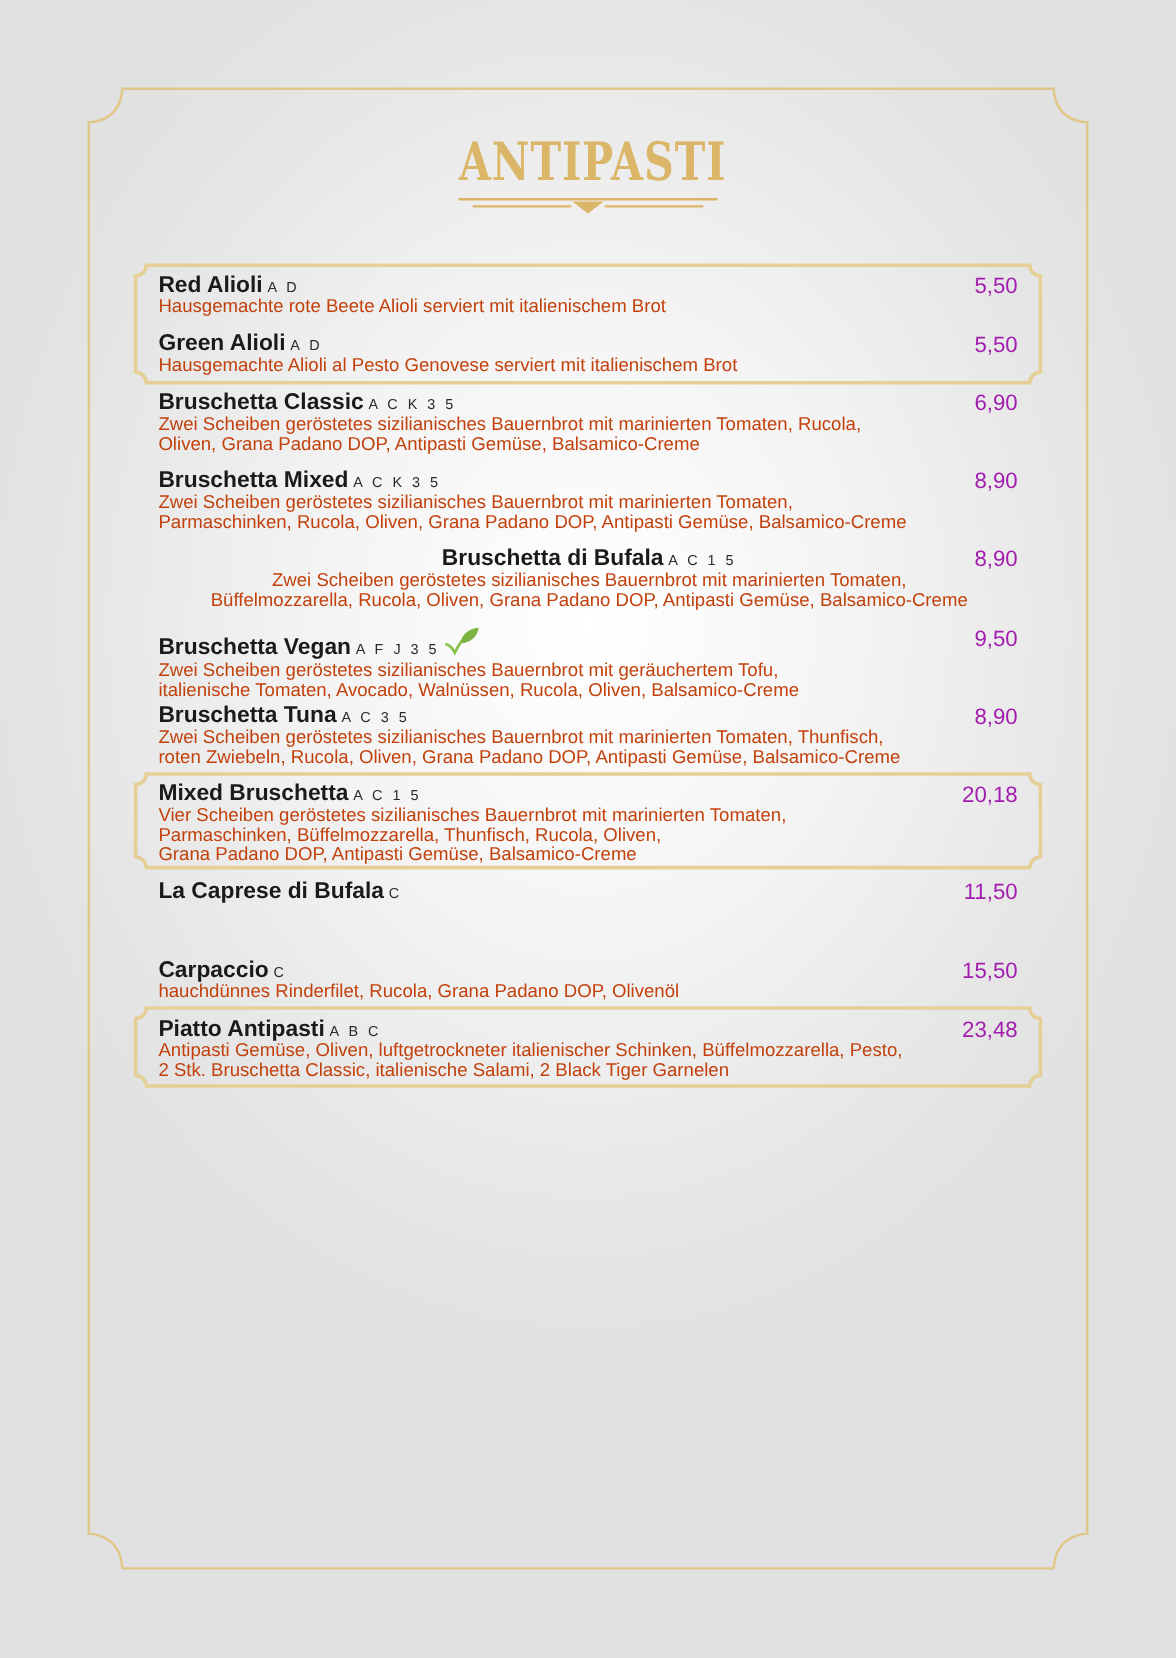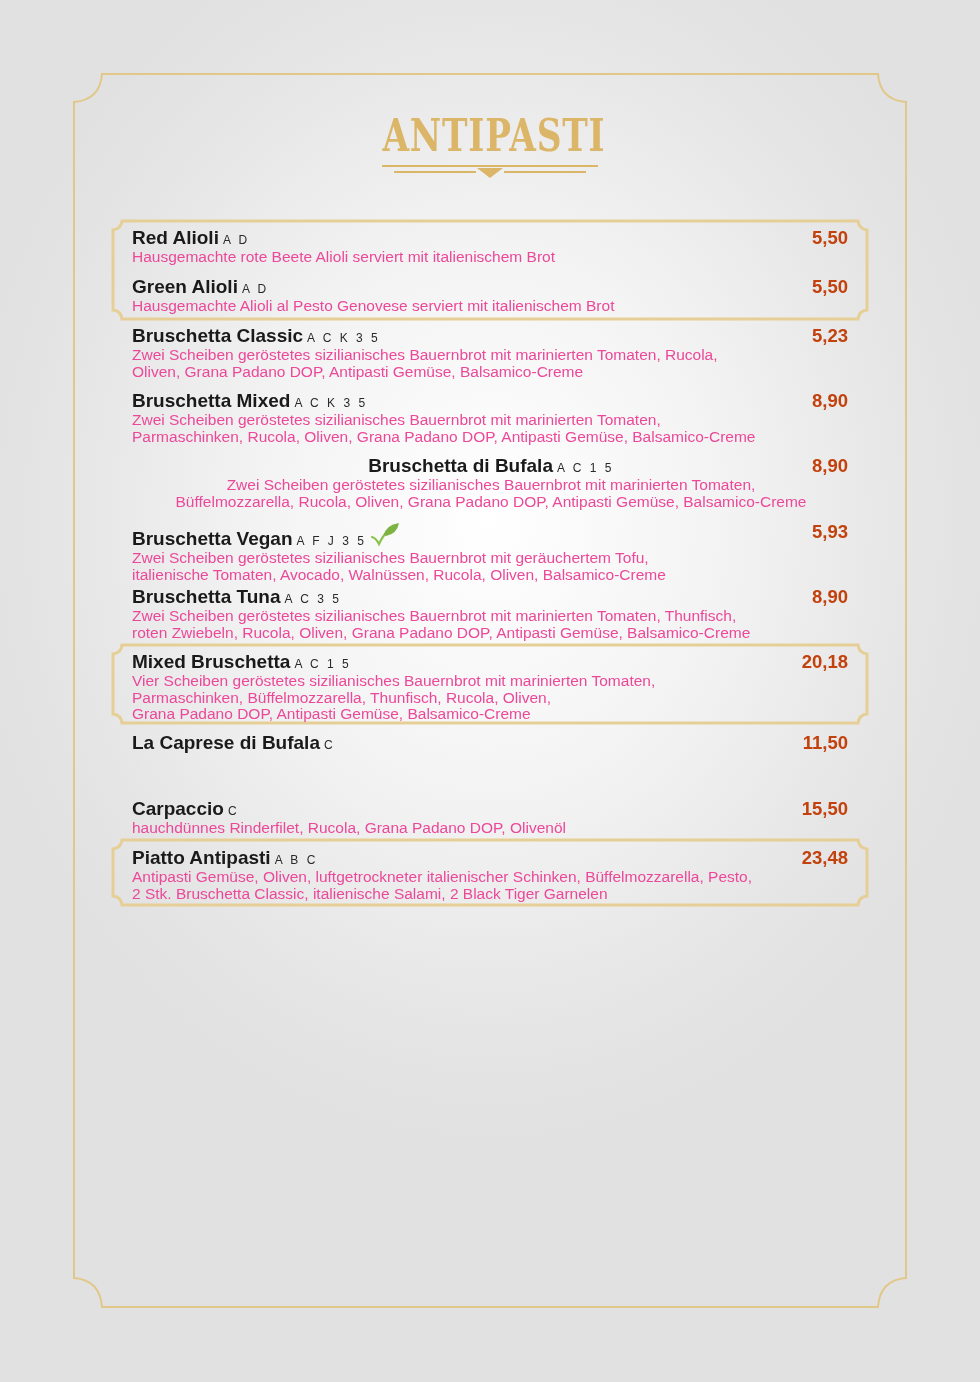--- a/index.html
+++ b/index.html
@@ -63,31 +63,31 @@
     .item .allergens {
       font-size: 12px;
       font-weight: normal;
       letter-spacing: 2.5px;
       margin-left: 4px;
       color: #2a2a2a;
     }
     .item .desc {
       font-size: 15.5px;
       line-height: 16.5px;
-      color: #ec4899;
+      color: #c2410c;
       white-space: pre-line;
     }
     .item .price {
       position: absolute;
       right: 2px;
       top: 0;
       font-size: 18.5px;
-      font-weight: bold;
+      font-weight: normal;
       line-height: 18px;
-      color: #c2410c;
+      color: #a21caf;
     }
     .leaf {
       display: inline-block;
       vertical-align: -2px;
       margin-left: 4px;
     }
   </style>
 </head>
 <body>
 
@@ -127,21 +127,21 @@
   <div class="desc">Hausgemachte Alioli al Pesto Genovese serviert mit italienischem Brot</div>
   <div class="price">5,50</div>
 </div>
 
 <div class="item" style="top:327px;">
   <div class="name-line">
     <span>Bruschetta Classic</span><span class="allergens">A C K 3 5</span>
   </div>
   <div class="desc">Zwei Scheiben geröstetes sizilianisches Bauernbrot mit marinierten Tomaten, Rucola,
 Oliven, Grana Padano DOP, Antipasti Gemüse, Balsamico-Creme</div>
-  <div class="price">5,23</div>
+  <div class="price">6,90</div>
 </div>
 
 <div class="item" style="top:392px;">
   <div class="name-line">
     <span>Bruschetta Mixed</span><span class="allergens">A C K 3 5</span>
   </div>
   <div class="desc">Zwei Scheiben geröstetes sizilianisches Bauernbrot mit marinierten Tomaten,
 Parmaschinken, Rucola, Oliven, Grana Padano DOP, Antipasti Gemüse, Balsamico-Creme</div>
   <div class="price">8,90</div>
 </div>
@@ -157,21 +157,21 @@
 
 <div class="item" style="top:523px;">
   <div class="name-line">
     <span>Bruschetta Vegan</span><span class="allergens">A F J 3 5</span><span class="leaf"><svg width="30" height="24" viewBox="0 0 30 24" xmlns="http://www.w3.org/2000/svg">
           <path d="M2,14 Q6,15 9,21 Q14,10 22,4" fill="none" stroke="#8bc34a" stroke-width="2.2" stroke-linecap="round"></path>
           <path d="M14,12 Q16,2 29,0 Q27,11 16,13 Z" fill="#7cb342"></path>
         </svg></span>
   </div>
   <div class="desc">Zwei Scheiben geröstetes sizilianisches Bauernbrot mit geräuchertem Tofu,
 italienische Tomaten, Avocado, Walnüssen, Rucola, Oliven, Balsamico-Creme</div>
-  <div class="price">5,93</div>
+  <div class="price">9,50</div>
 </div>
 
 <div class="item" style="top:588px;">
   <div class="name-line">
     <span>Bruschetta Tuna</span><span class="allergens">A C 3 5</span>
   </div>
   <div class="desc">Zwei Scheiben geröstetes sizilianisches Bauernbrot mit marinierten Tomaten, Thunfisch,
 roten Zwiebeln, Rucola, Oliven, Grana Padano DOP, Antipasti Gemüse, Balsamico-Creme</div>
   <div class="price">8,90</div>
 </div>

